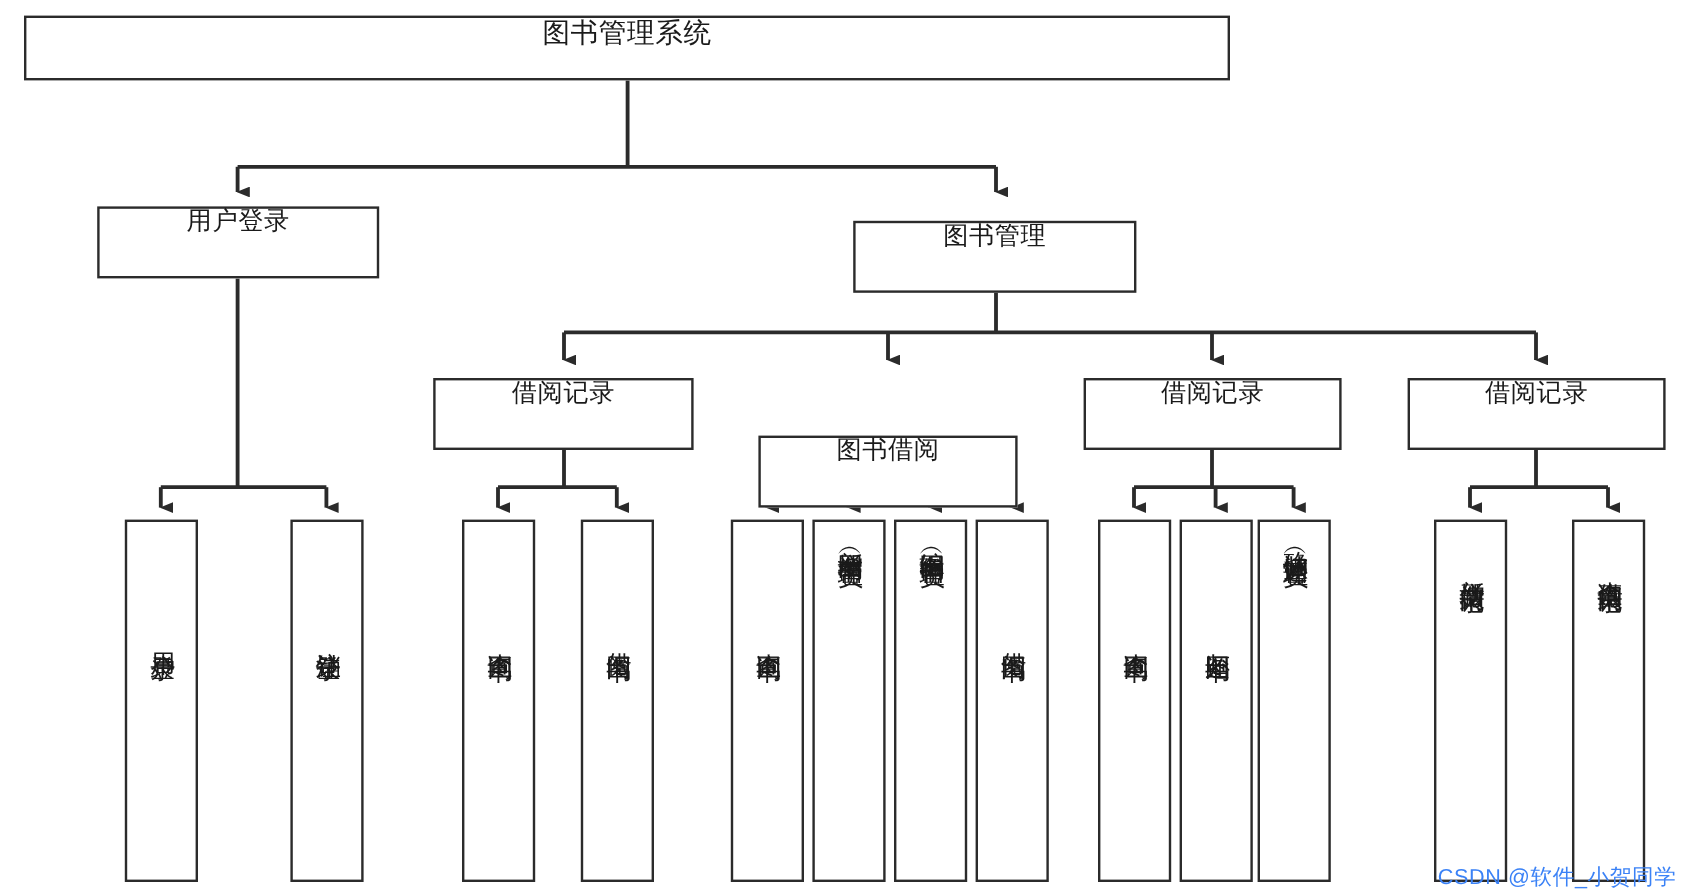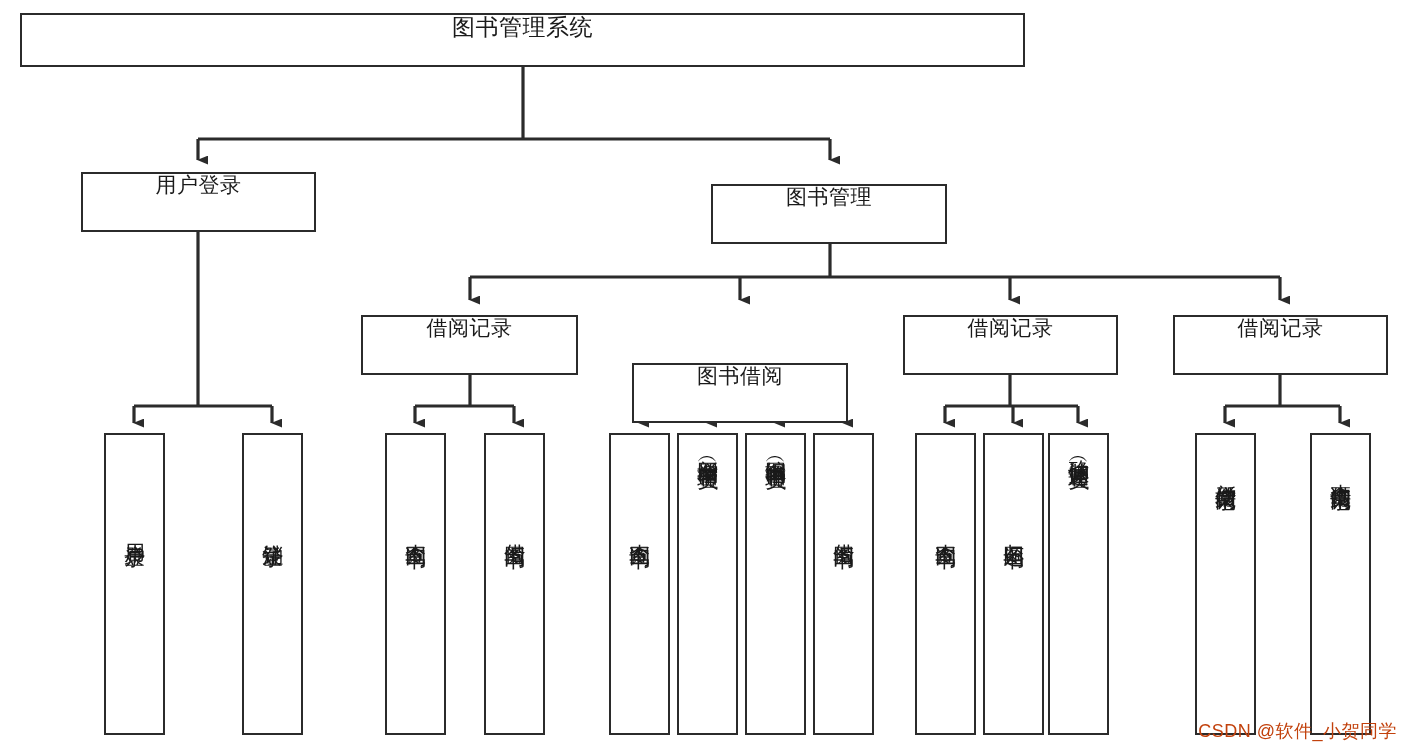--- a/index.html
+++ b/index.html
@@ -55,21 +55,21 @@
     white-space: nowrap;
   }
   .node.leaf.mid .lbl { margin-top: 86px; }
   .node.leaf.mid3 .lbl { margin-top: 26px; }
   .node.leaf.top .lbl { margin-top: 2px; }
   .watermark {
     position: absolute;
     right: 8px;
     bottom: 4px;
     font-size: 18px;
-    color: #c2410c;
+    color: #3b82f6;
     font-family: "Liberation Sans", "DejaVu Sans", sans-serif;
     white-space: nowrap;
     letter-spacing: 0.5px;
   }
 </style>
 </head>
 <body>
 
 <div id="canvas">
 

